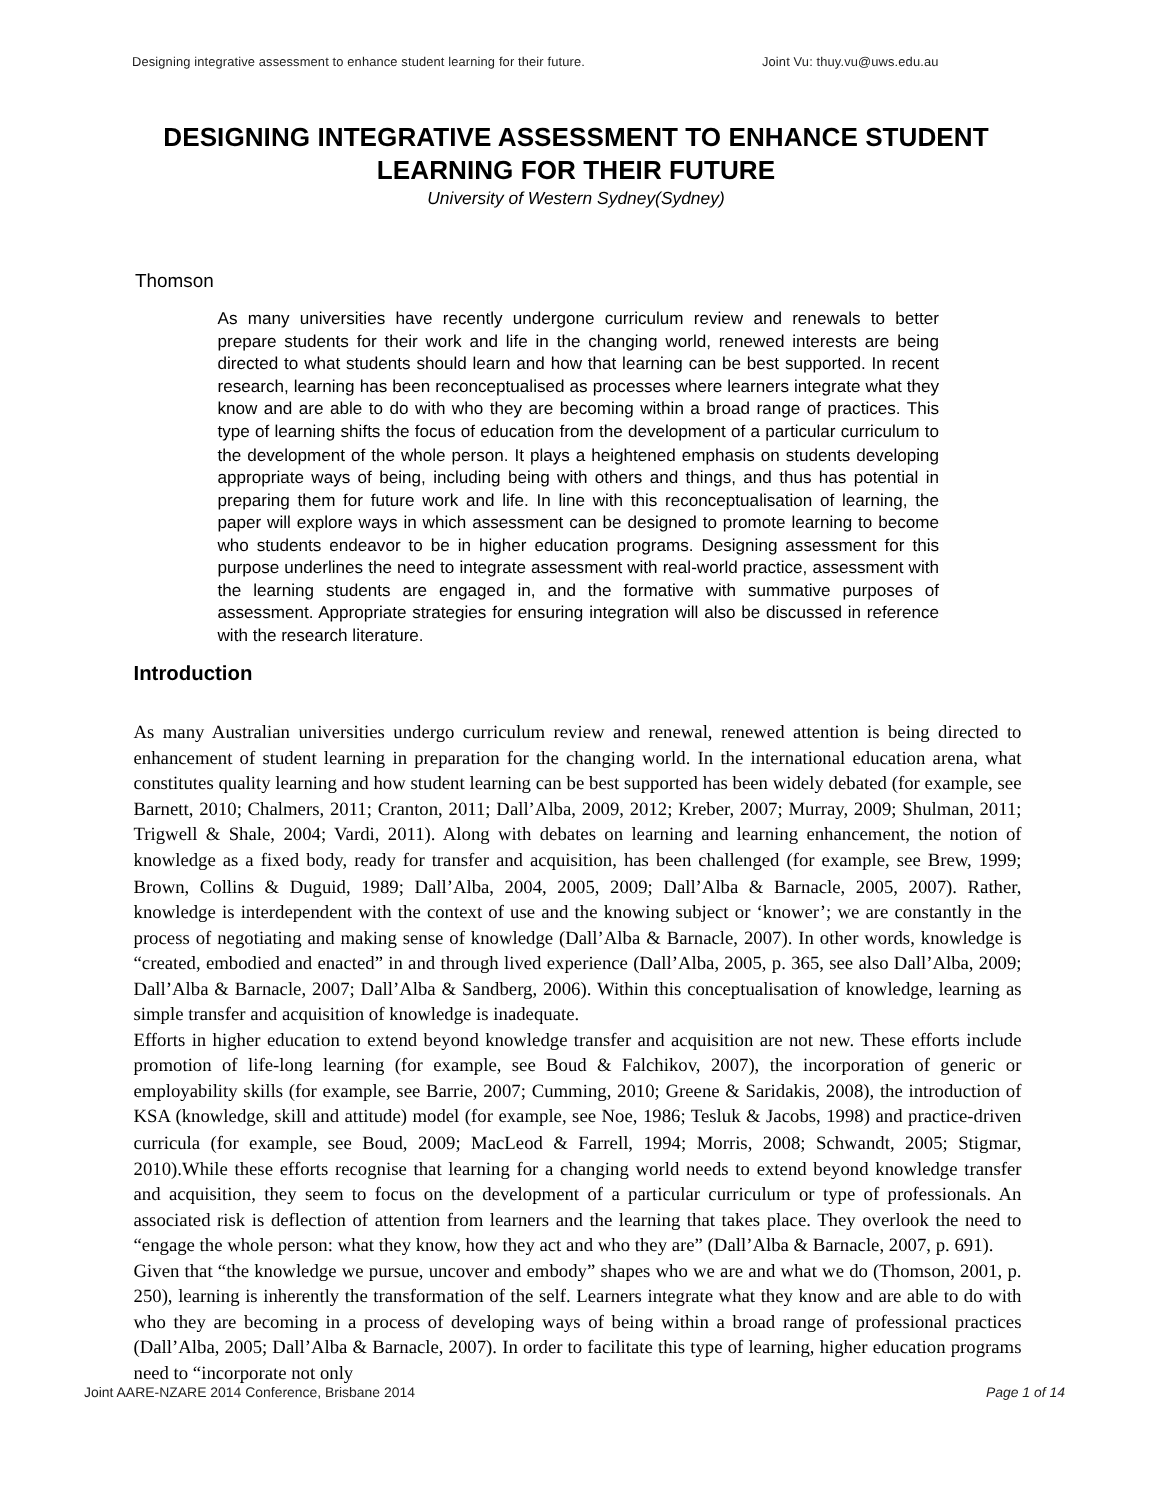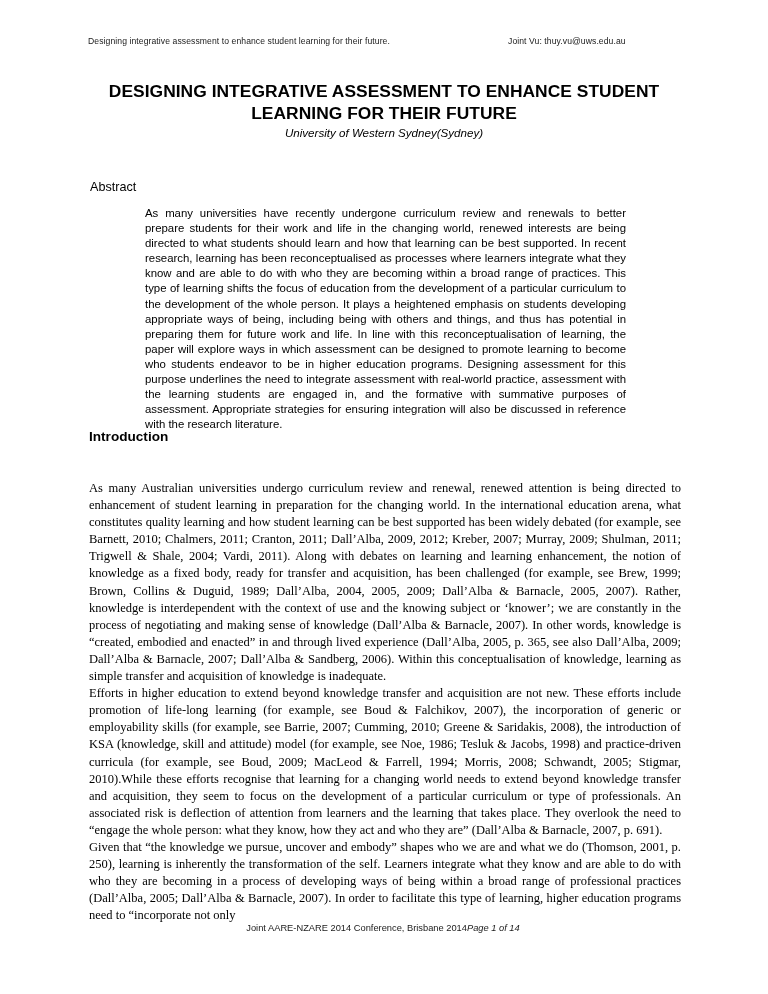--- a/index.html
+++ b/index.html
@@ -101,21 +101,21 @@
     line-height: 15.1px;
     text-align: justify;
     text-justify: inter-word;
     color: #000;
     margin: 0;
   }
 
   
   .section-heading {
     position: absolute;
-    top: 429px;
+    top: 441px;
     left: 89px;
     font-family: "Liberation Sans", sans-serif;
     font-weight: bold;
     font-size: 13.6px;
     line-height: 1.2;
     margin: 0;
     color: #000;
   }
   .body-text {
     position: absolute;
@@ -135,21 +135,21 @@
   }
 
   
   .running-footer {
     position: absolute;
     top: 923px;
     left: 56px;
     right: 58px;
     display: flex;
     align-items: baseline;
-    justify-content: center;
+    justify-content: space-between;
     font-family: "Liberation Sans", sans-serif;
     font-size: 9.3px;
     color: #1a1a1a;
   }
   .running-footer .ftr-left { white-space: nowrap; }
   .running-footer .ftr-right {
     white-space: nowrap;
     font-style: italic;
   }
 </style>
@@ -161,21 +161,21 @@
   <div class="running-header">
     <span class="hdr-left">Designing integrative assessment to enhance student learning for their future.</span>
     <span class="hdr-right">Joint Vu: thuy.vu@uws.edu.au</span>
   </div>
 
   <div class="title-block">
     <h1 class="doc-title">DESIGNING INTEGRATIVE ASSESSMENT TO ENHANCE STUDENT LEARNING FOR THEIR FUTURE</h1>
     <p class="author-affiliation">University of Western Sydney(Sydney)</p>
   </div>
 
-  <h2 class="abstract-heading">Abstract</h2>
+  <h2 class="abstract-heading">Thomson</h2>
   <p class="abstract-body">As many universities have recently undergone curriculum review and renewals to better prepare students for their work and life in the changing world, renewed interests are being directed to what students should learn and how that learning can be best supported. In recent research, learning has been reconceptualised as processes where learners integrate what they know and are able to do with who they are becoming within a broad range of practices. This type of learning shifts the focus of education from the development of a particular curriculum to the development of the whole person. It plays a heightened emphasis on students developing appropriate ways of being, including being with others and things, and thus has potential in preparing them for future work and life. In line with this reconceptualisation of learning, the paper will explore ways in which assessment can be designed to promote learning to become who students endeavor to be in higher education programs. Designing assessment for this purpose underlines the need to integrate assessment with real-world practice, assessment with the learning students are engaged in, and the formative with summative purposes of assessment. Appropriate strategies for ensuring integration will also be discussed in reference with the research literature.</p>
 
   <h2 class="section-heading">Introduction</h2>
   <div class="body-text">
     <p>As many Australian universities undergo curriculum review and renewal, renewed attention is being directed to enhancement of student learning in preparation for the changing world. In the international education arena, what constitutes quality learning and how student learning can be best supported has been widely debated (for example, see Barnett, 2010; Chalmers, 2011; Cranton, 2011; Dall’Alba, 2009, 2012; Kreber, 2007; Murray, 2009; Shulman, 2011; Trigwell &amp; Shale, 2004; Vardi, 2011). Along with debates on learning and learning enhancement, the notion of knowledge as a fixed body, ready for transfer and acquisition, has been challenged (for example, see Brew, 1999; Brown, Collins &amp; Duguid, 1989; Dall’Alba, 2004, 2005, 2009; Dall’Alba &amp; Barnacle, 2005, 2007). Rather, knowledge is interdependent with the context of use and the knowing subject or ‘knower’; we are constantly in the process of negotiating and making sense of knowledge (Dall’Alba &amp; Barnacle, 2007). In other words, knowledge is “created, embodied and enacted” in and through lived experience (Dall’Alba, 2005, p. 365, see also Dall’Alba, 2009; Dall’Alba &amp; Barnacle, 2007; Dall’Alba &amp; Sandberg, 2006). Within this conceptualisation of knowledge, learning as simple transfer and acquisition of knowledge is inadequate.</p>
     <p>Efforts in higher education to extend beyond knowledge transfer and acquisition are not new. These efforts include promotion of life-long learning (for example, see Boud &amp; Falchikov, 2007), the incorporation of generic or employability skills (for example, see Barrie, 2007; Cumming, 2010; Greene &amp; Saridakis, 2008), the introduction of KSA (knowledge, skill and attitude) model (for example, see Noe, 1986; Tesluk &amp; Jacobs, 1998) and practice-driven curricula (for example, see Boud, 2009; MacLeod &amp; Farrell, 1994; Morris, 2008; Schwandt, 2005; Stigmar, 2010).While these efforts recognise that learning for a changing world needs to extend beyond knowledge transfer and acquisition, they seem to focus on the development of a particular curriculum or type of professionals. An associated risk is deflection of attention from learners and the learning that takes place. They overlook the need to “engage the whole person: what they know, how they act and who they are” (Dall’Alba &amp; Barnacle, 2007, p. 691).</p>
     <p>Given that “the knowledge we pursue, uncover and embody” shapes who we are and what we do (Thomson, 2001, p. 250), learning is inherently the transformation of the self. Learners integrate what they know and are able to do with who they are becoming in a process of developing ways of being within a broad range of professional practices (Dall’Alba, 2005; Dall’Alba &amp; Barnacle, 2007). In order to facilitate this type of learning, higher education programs need to “incorporate not only</p>
   </div>
 
   <div class="running-footer">

